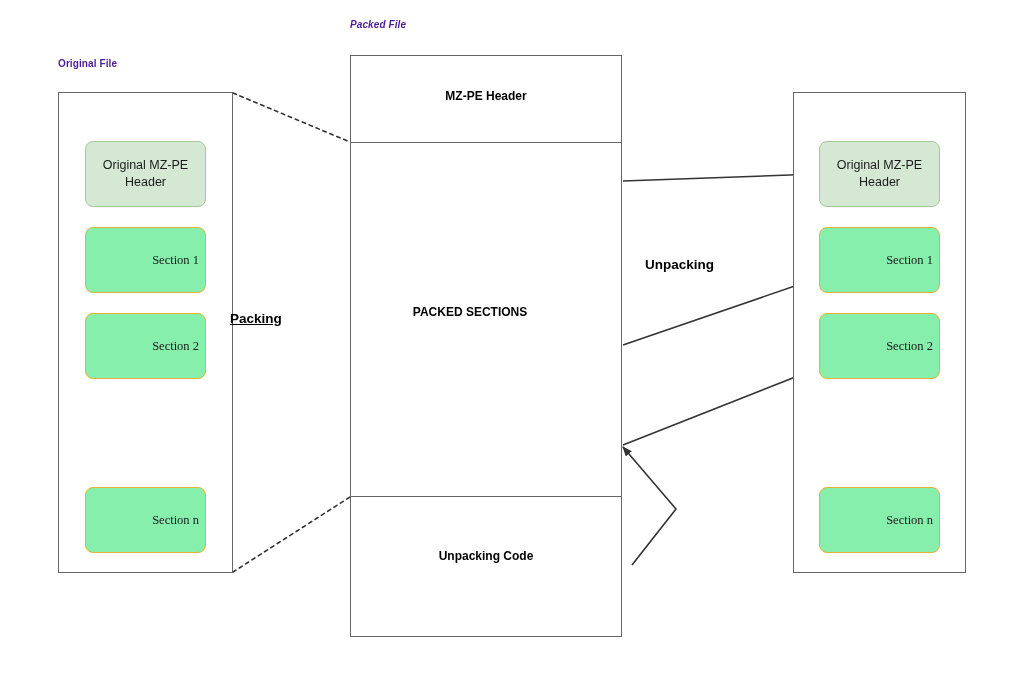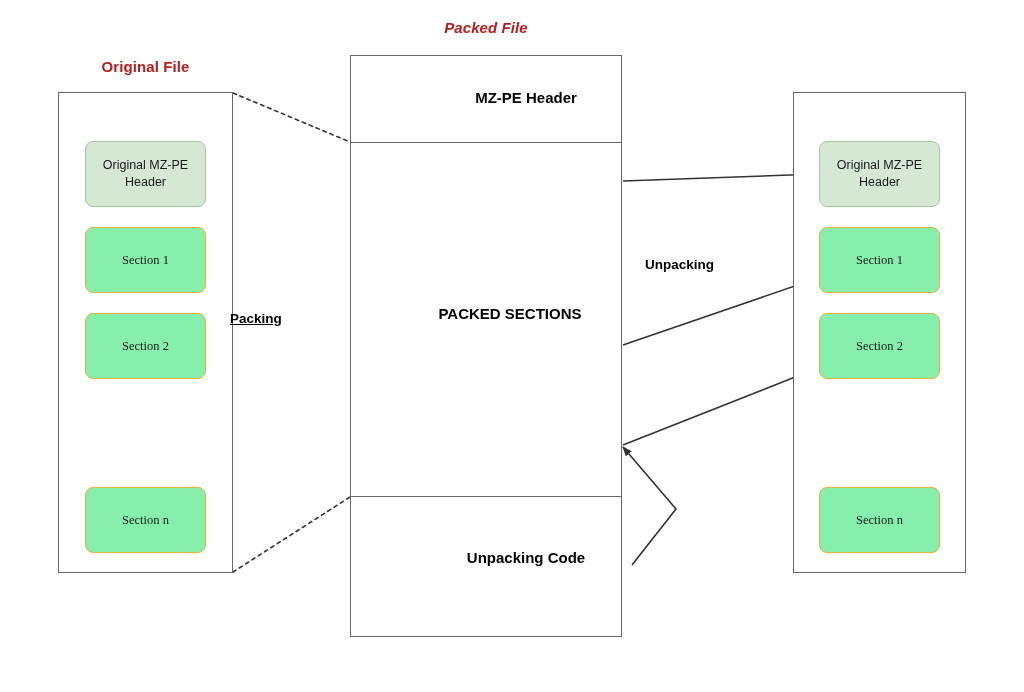--- a/index.html
+++ b/index.html
@@ -24,24 +24,24 @@
   .svg-layer {
     position: absolute;
     left: 0; top: 0;
     width: 1024px;
     height: 692px;
     pointer-events: none;
   }
   
   .panel-title {
     position: absolute;
-    font-size: 15px;
+    font-size: 10px;
     font-weight: bold;
-    color: #b91c1c;
-    text-align: center;
+    color: #4c1d95;
+    text-align: left;
     white-space: nowrap;
     letter-spacing: 0.1px;
   }
   .panel-title.italic { font-style: italic; }
 
   
   .container-box {
     position: absolute;
     background: #ffffff;
     border: 1.6px solid #666666;
@@ -53,45 +53,44 @@
     height: 0;
     border-top: 1.6px solid #666666;
   }
   
   .block {
     position: absolute;
     box-sizing: border-box;
     border-radius: 8px;
     display: flex;
     align-items: center;
-    justify-content: center;
+    justify-content: flex-end;
     text-align: center;
     font-size: 12.5px;
     line-height: 1.35;
     color: #1a1a1a;
     padding: 2px 6px;
   }
   .block.green {
     background: #d5e8d4;
     border: 1.6px solid #a3c99a;
   }
   .block.orange {
     background: #86efac;
     border: 1.6px solid #e8b13a;
     font-family: Liberation Serif, serif;
   }
   
   .inner-label {
     position: absolute;
-    font-size: 15px;
+    font-size: 12px;
     font-weight: bold;
     text-align: center;
     white-space: nowrap;
     color: #000;
-    margin-left: 40px;
   }
   
   .edge-label {
     position: absolute;
     font-size: 13.5px;
     font-weight: bold;
     white-space: nowrap;
     color: #000;
     text-align: left;
   }

